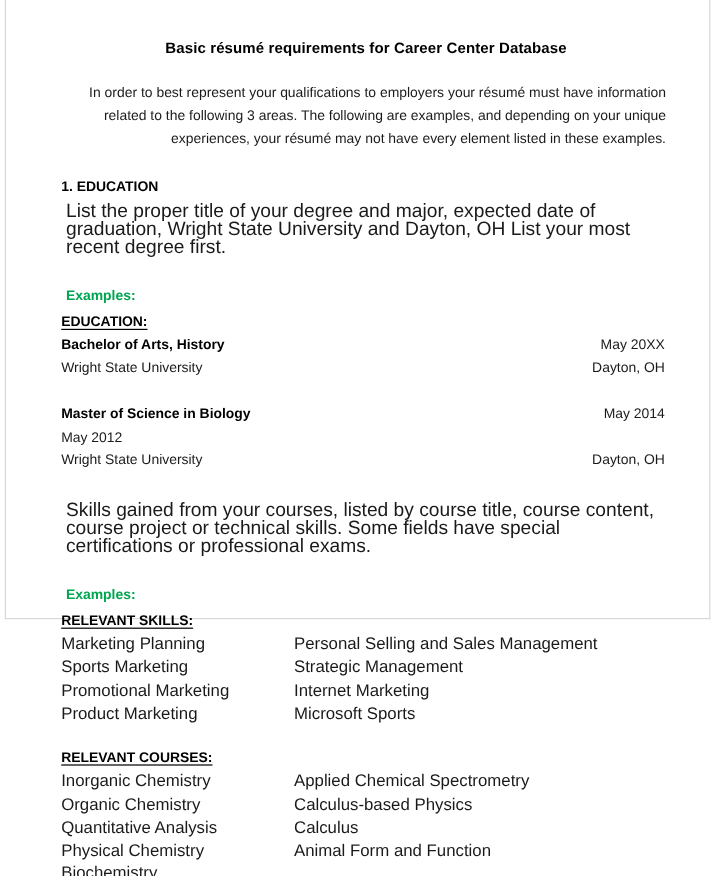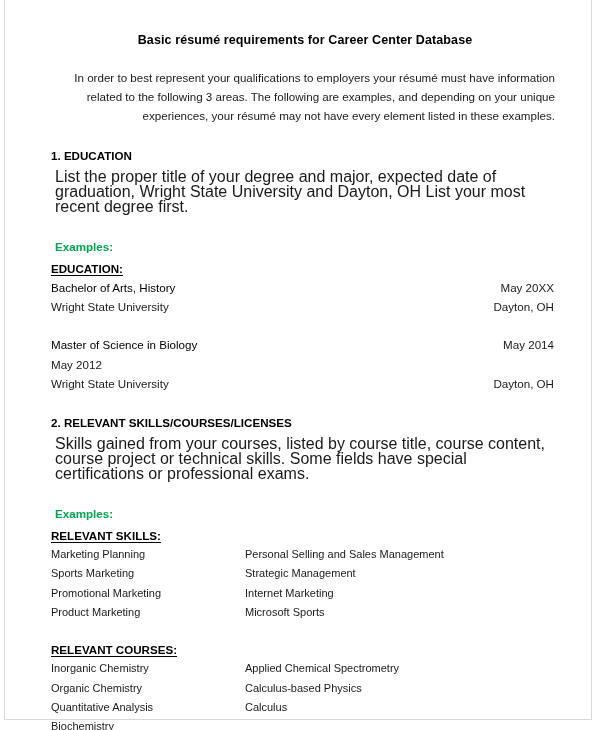--- a/index.html
+++ b/index.html
@@ -17,21 +17,21 @@
     height: 730px;
     background: #ffffff;
     box-sizing: border-box;
     overflow: hidden;
   }
   .page-sheet {
     position: absolute;
     left: 4px;
     top: 0px;
     width: 588px;
-    height: 720px;
+    height: 516px;
     background: #ffffff;
     border-left: 1px solid #d8d8d8;
     border-right: 1px solid #d8d8d8;
     border-bottom: 1px solid #d8d8d8;
     box-sizing: border-box;
   }
   .content {
     position: absolute;
     left: 46px;
     top: 0px;
@@ -101,31 +101,31 @@
     display: flex;
     justify-content: space-between;
     align-items: baseline;
     font-size: 11.6px;
     line-height: 19.3px;
     color: #1a1a1a;
   }
   .edu-row .left { text-align: left; }
   .edu-row .right { text-align: right; padding-right: 1px; }
   .edu-row.bold .left,
-  .edu-row.bold .right { font-weight: normal; color: #000000; }
+  .edu-row.bold .right { font-weight: bold; color: #000000; }
   .edu-row.bold .right { font-weight: normal; color: #1a1a1a; }
   .edu-gap { height: 19px; }
 
   
   .two-col {
     position: relative;
   }
   .two-col-row {
     display: flex;
-    font-size: 11px;
+    font-size: 14px;
     line-height: 19.3px;
     color: #1a1a1a;
   }
   .two-col-row .c1 { width: 194px; flex: none; }
   .two-col-row .c2 { flex: 1; }
 
   .block-gap { height: 19px; }
 </style>
 </head>
 <body>
@@ -164,21 +164,20 @@
         <div class="edu-row bold">
           <span class="right">May 2012</span>
         </div>
         <div class="edu-row">
           <span class="left">Wright State University</span>
           <span class="right">Dayton, OH</span>
         </div>
       </div>
 
       <div class="section">
-        <div class="section-heading">2. RELEVANT SKILLS/COURSES/LICENSES</div>
         <p class="section-desc">Skills gained from your courses, listed by course title, course content, course project or technical skills. Some fields have special certifications or professional exams.</p>
 
         <div class="examples-label" style="color: rgb(0, 165, 80);">Examples:</div>
 
         <div class="sub-label"><span class="ul">RELEVANT SKILLS:</span></div>
         <div class="two-col">
           <div class="two-col-row">
             <span class="c1">Marketing Planning</span>
             <span class="c2">Personal Selling and Sales Management</span>
           </div>
@@ -204,20 +203,24 @@
             <span class="c1">Inorganic Chemistry</span>
             <span class="c2">Applied Chemical Spectrometry</span>
           </div>
           <div class="two-col-row">
             <span class="c1">Organic Chemistry</span>
             <span class="c2">Calculus-based Physics</span>
           </div>
           <div class="two-col-row">
             <span class="c1">Quantitative Analysis</span>
             <span class="c2">Calculus</span>
+          </div>
+          <div class="two-col-row">
+            <span class="c1">Physical Chemistry</span>
+            <span class="c2">Animal Form and Function</span>
           </div>
           <div class="two-col-row">
             <span class="c1">Biochemistry</span>
           </div>
         </div>
 
         <div class="block-gap"></div>
 
       </div>
 

